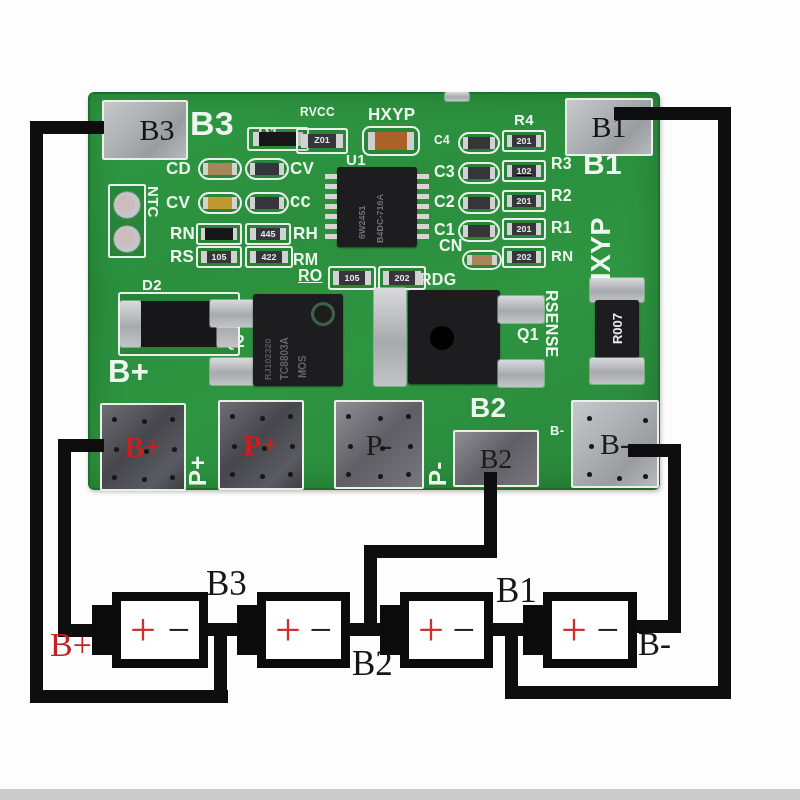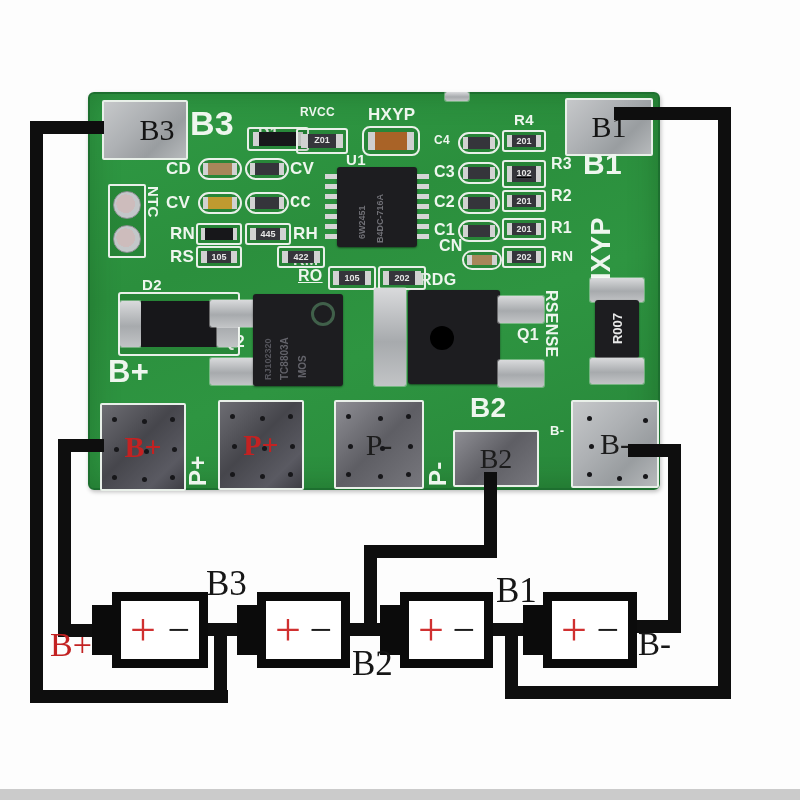--- a/index.html
+++ b/index.html
@@ -163,21 +163,21 @@
   <div class="cmp" style="left:155px;top:129px;width:46px;height:22px;">
       <div class="cbody">
         <span>445</span>
       </div>
     </div>
   <div class="cmp" style="left:106px;top:152px;width:46px;height:22px;">
       <div class="cbody">
         <span>105</span>
       </div>
     </div>
-  <div class="cmp" style="left:155px;top:152px;width:48px;height:22px;margin-left:32px;">
+  <div class="cmp" style="left:155px;top:152px;width:48px;height:22px;">
       <div class="cbody">
         <span>422</span>
       </div>
     </div>
   <div class="cmp" style="left:238px;top:172px;width:48px;height:24px;">
       <div class="cbody">
         <span>105</span>
       </div>
     </div>
   <div class="cmp" style="left:288px;top:172px;width:48px;height:24px;">
@@ -200,21 +200,21 @@
     </div>
   <div class="cmp stad" style="left:372px;top:156px;width:40px;height:20px;">
       <div class="cbody tan"></div>
     </div>
 
   <div class="cmp" style="left:412px;top:36px;width:44px;height:22px;">
       <div class="cbody">
         <span>201</span>
       </div>
     </div>
-  <div class="cmp" style="left:412px;top:66px;width:44px;height:28px;text-decoration:underline;">
+  <div class="cmp" style="left:412px;top:66px;width:44px;height:22px;text-decoration:underline;">
       <div class="cbody">
         <span>102</span>
       </div>
     </div>
   <div class="cmp" style="left:412px;top:96px;width:44px;height:22px;">
       <div class="cbody">
         <span>201</span>
       </div>
     </div>
   <div class="cmp" style="left:412px;top:124px;width:44px;height:22px;">

